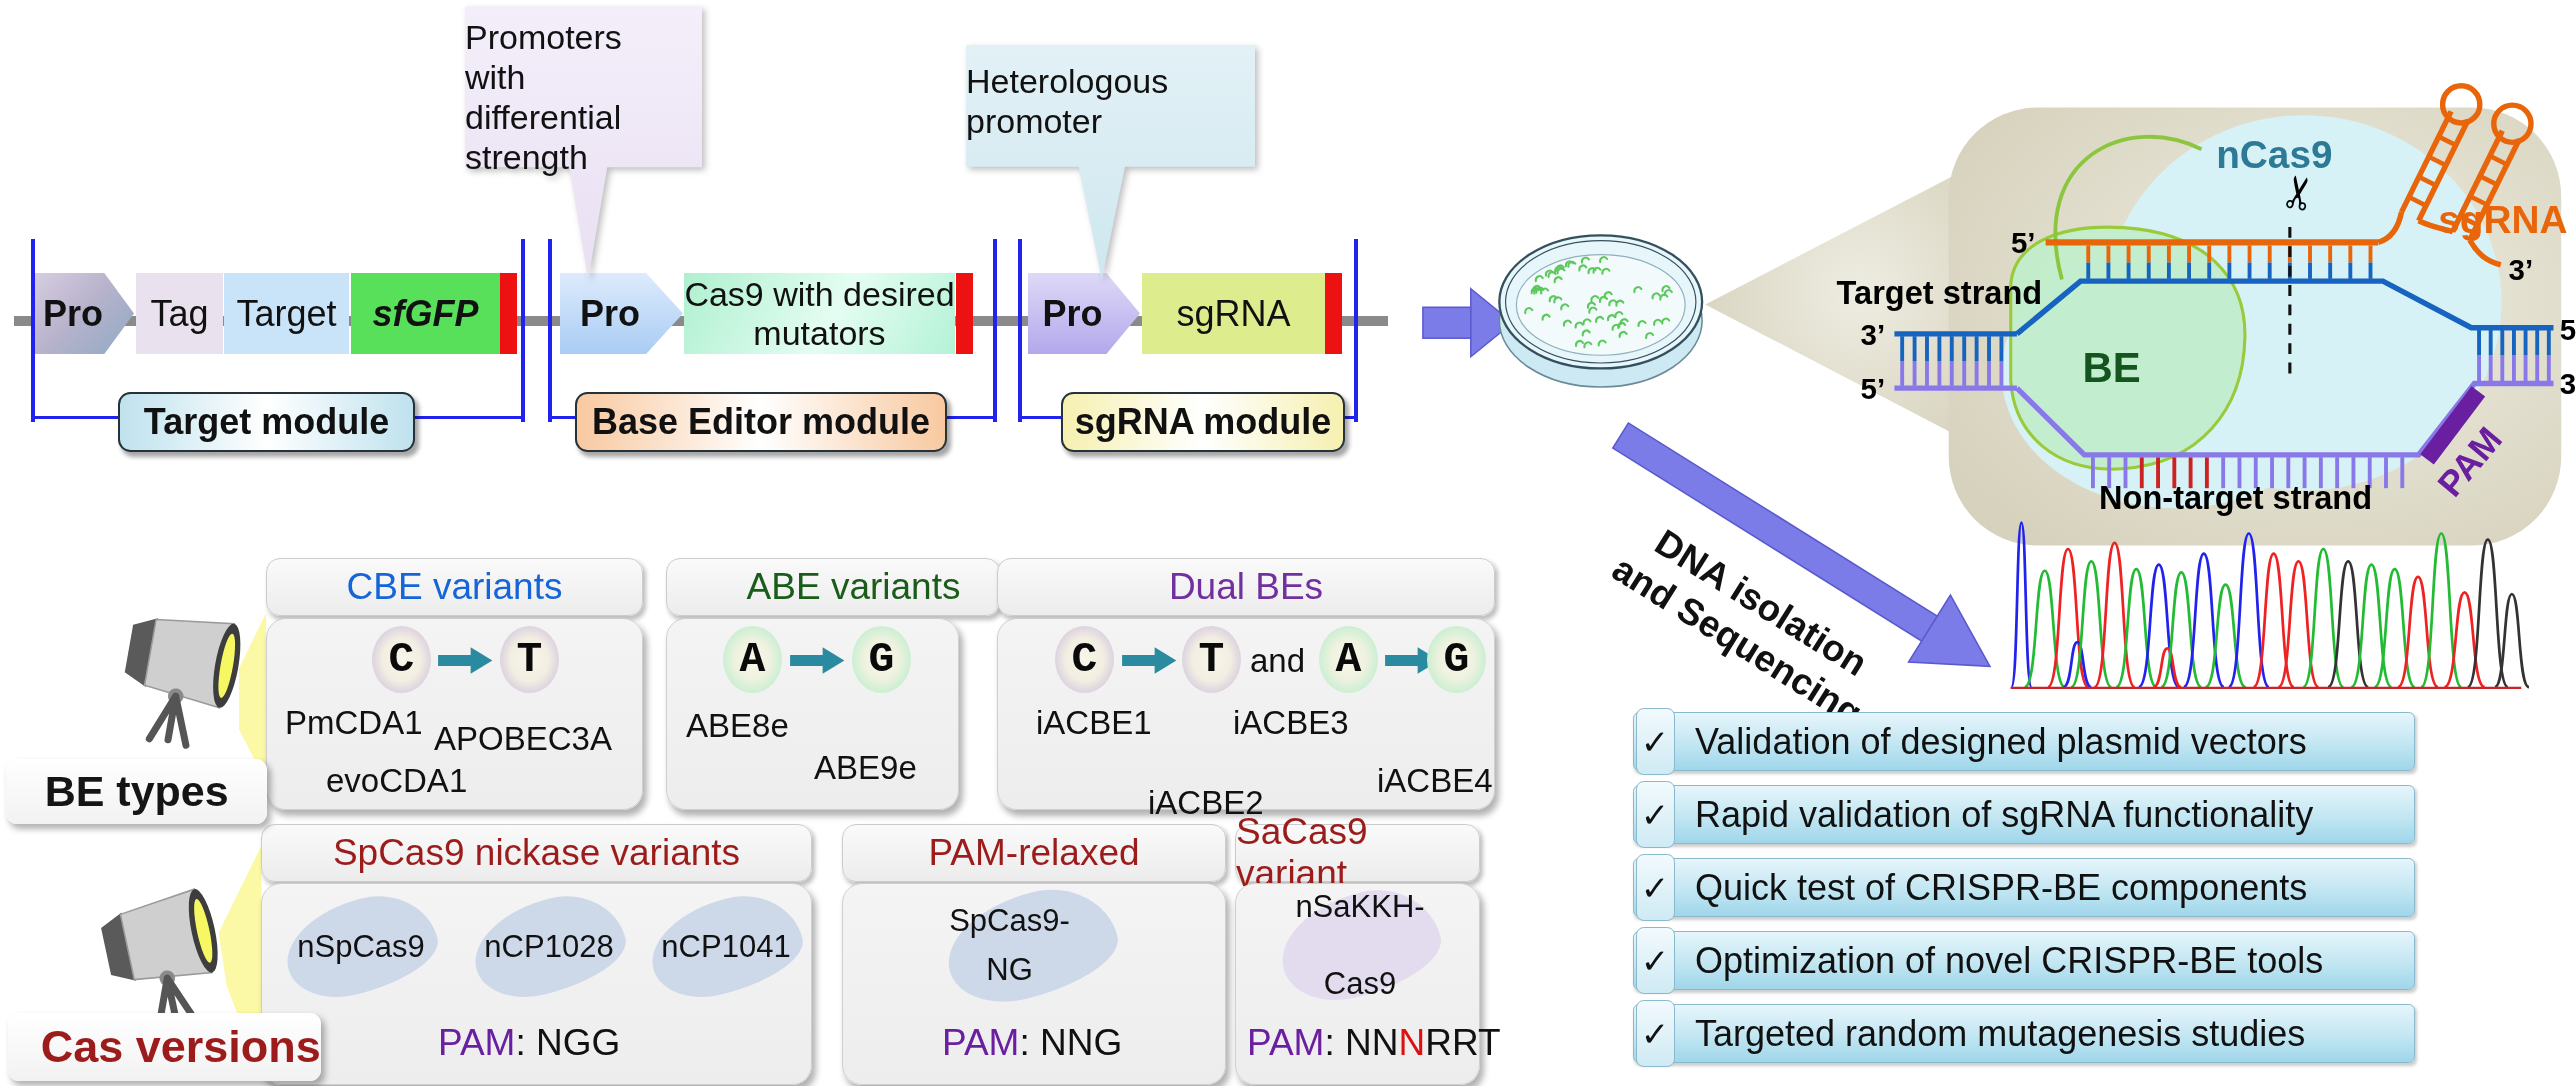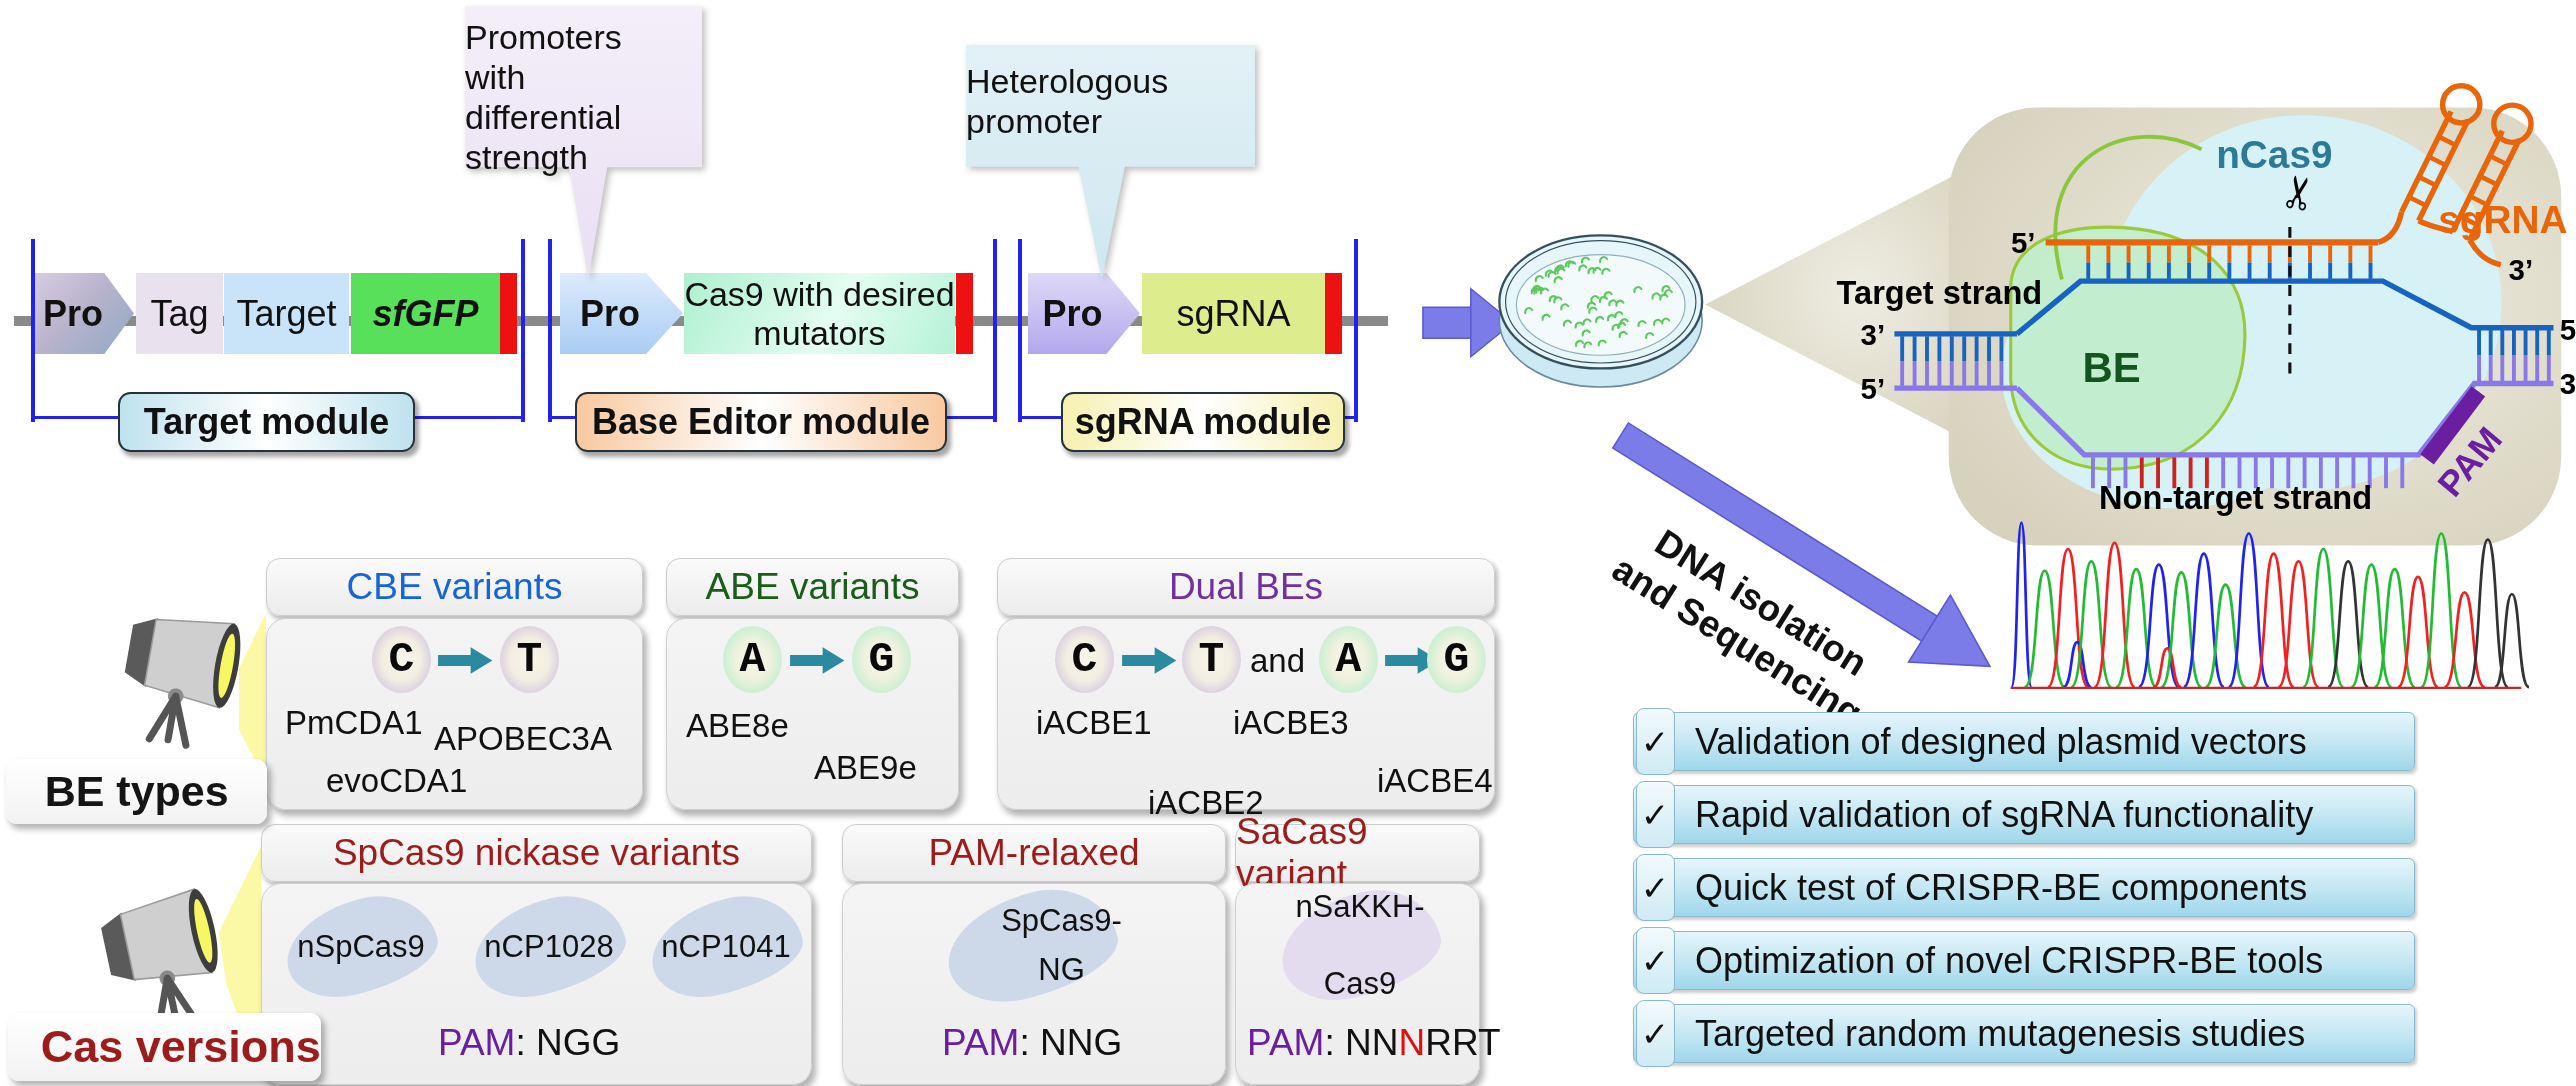--- a/index.html
+++ b/index.html
@@ -446,21 +446,21 @@
   <svg class="abs convArrow" style="left:438px;top:645px;" width="56" height="31" viewBox="0 0 72 40">
     <polygon points="0,13 42,13 42,3 70,20 42,37 42,27 0,27" fill="#2a8aa0"></polygon>
     </svg>
   <div class="abs baseCircle ringPurple" style="left:500px;top:626px;">
     <span>T</span>
     </div>
   <div class="abs variant" style="left:285px;top:704px;">PmCDA1</div>
   <div class="abs variant" style="left:434px;top:720px;">APOBEC3A</div>
   <div class="abs variant" style="left:326px;top:762px;">evoCDA1</div>
 
-  <div class="abs cardhead" style="left:666px;top:558px;width:291px;">
+  <div class="abs cardhead" style="left:666px;top:558px;width:291px;padding-left:41px;">
     <span style="color:#1a5c1a;">ABE variants</span>
     </div>
   <div class="abs cardbody" style="left:666px;top:618px;width:291px;height:190px;"></div>
   <div class="abs baseCircle ringGreen" style="left:723px;top:626px;">
     <span>A</span>
     </div>
   <svg class="abs convArrow" style="left:790px;top:645px;" width="56" height="31" viewBox="0 0 72 40">
     <polygon points="0,13 42,13 42,3 70,20 42,37 42,27 0,27" fill="#2a8aa0"></polygon>
     </svg>
   <div class="abs baseCircle ringGreen" style="left:852px;top:626px;">
@@ -514,21 +514,21 @@
     <span>nCP1041</span>
     </div>
   <div class="abs pamline" style="left:438px;top:1022px;">
     <span class="pamword">PAM</span><span>: </span><span>NGG</span></div>
 
   <div class="abs cardhead" style="left:842px;top:824px;width:382px;">
     <span style="color:#9c1c1c;">PAM-relaxed</span>
     </div>
   <div class="abs cardbody" style="left:842px;top:883px;width:382px;height:200px;"></div>
   <div class="abs blob" style="left:946px;top:894px;width:171px;height:102px;background:#cdd8e8;"></div>
-  <div class="abs blobLabel" style="left:976px;top:894px;width:171px;height:102px;gap:12px;">
+  <div class="abs blobLabel" style="left:924px;top:894px;width:171px;height:102px;gap:12px;">
     <span>SpCas9-</span>
     <span>NG</span>
     </div>
   <div class="abs pamline" style="left:942px;top:1022px;">
     <span class="pamword">PAM</span><span>: </span><span>NNG</span></div>
 
   <div class="abs cardhead" style="left:1235px;top:824px;width:243px;">
     <span style="color:#9c1c1c;">SaCas9 variant</span>
     </div>
   <div class="abs cardbody" style="left:1235px;top:883px;width:243px;height:200px;"></div>

